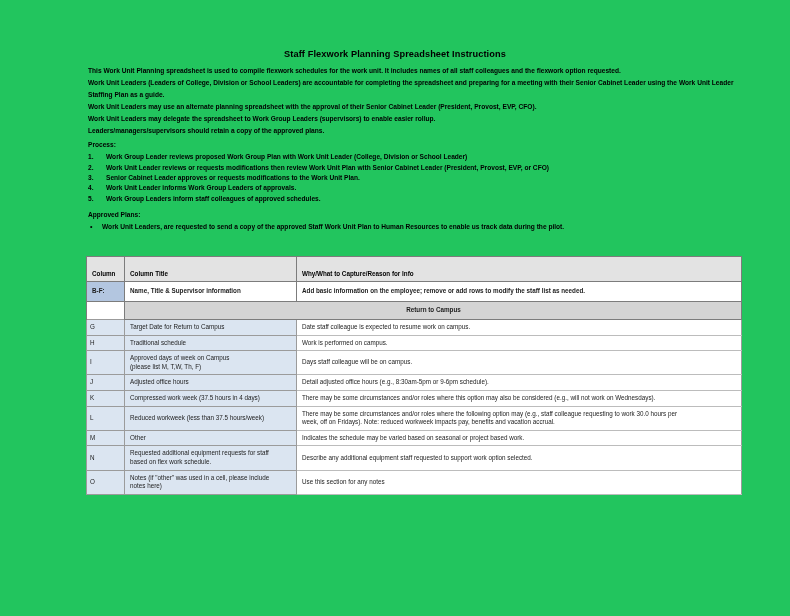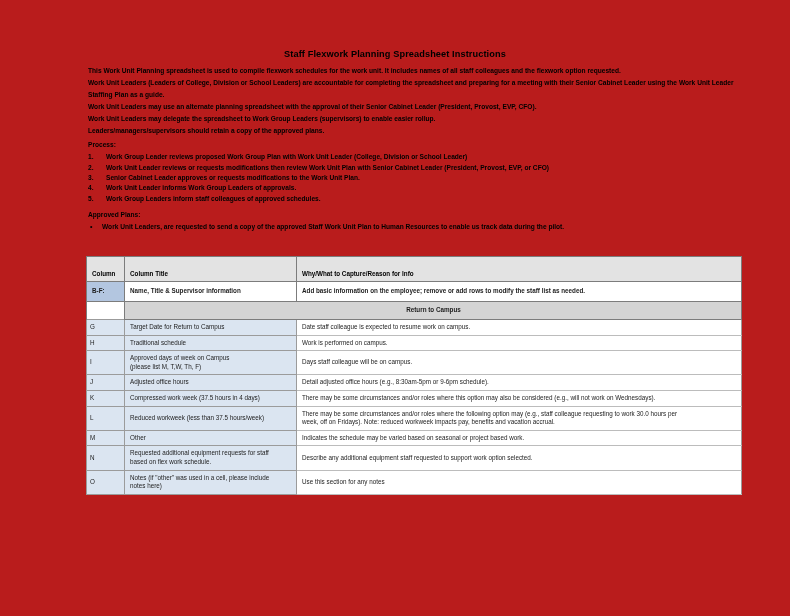--- a/index.html
+++ b/index.html
@@ -14,21 +14,21 @@
     color: #000000;
     overflow: hidden;
     position: relative;
   }
   .page {
     position: absolute;
     left: 0;
     top: 0;
     width: 790px;
     height: 616px;
-    background: #b91c1c;
+    background: #22c55e;
   }
 
   
   .doc-title {
     position: absolute;
     left: 0;
     top: 49px;
     width: 790px;
     text-align: center;
     font-size: 9.2px;

